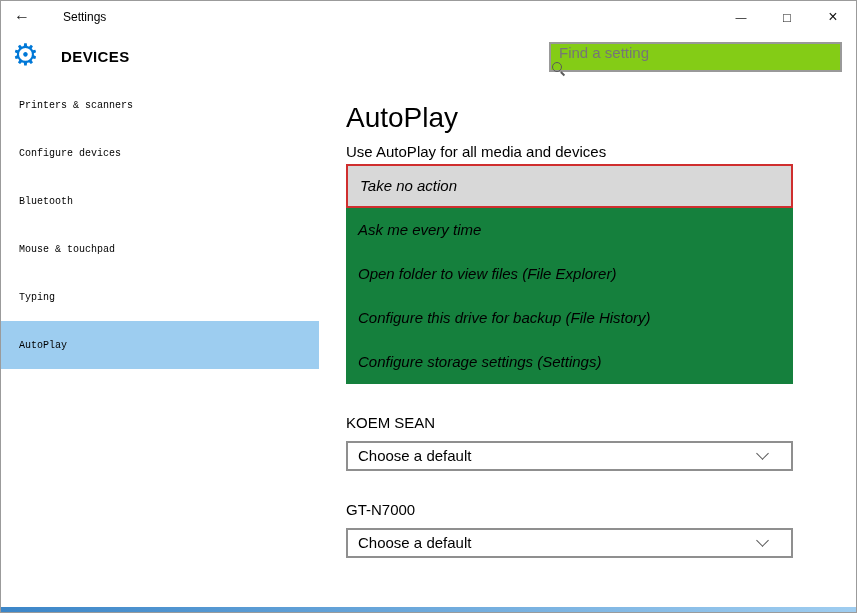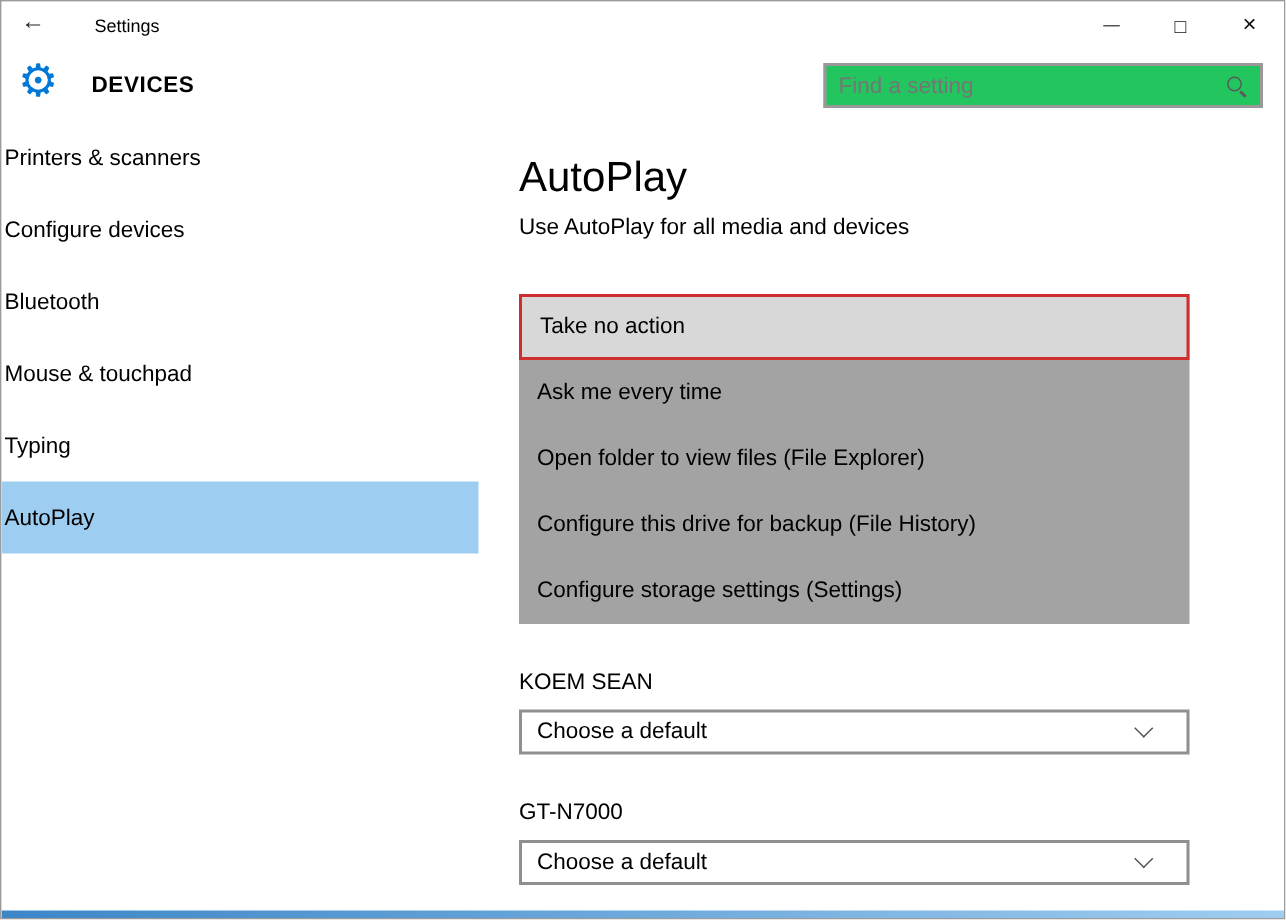--- a/index.html
+++ b/index.html
@@ -17,52 +17,52 @@
   .wc { width:46px; height:32px; display:flex; align-items:center; justify-content:center; color:#111; }
   .wc.min { font-size:11px; }
   .wc.max { font-size:13px; }
   .wc.close { font-size:16px; }
   
   .header { position:absolute; top:32px; left:0; right:0; height:48px; background:#fff; }
   .gear { position:absolute; left:11px; top:2px; font-size:30px; line-height:40px; color:#0078d7; }
   .page-title { position:absolute; left:60px; top:15px; font-size:15px; font-weight:700; letter-spacing:0.4px; }
   .search-box {
     position:absolute; right:14px; top:9px; width:293px; height:30px; box-sizing:border-box;
-    border:2px solid #999999; background:#22c55e; display:flex; align-items:center;
+    border:2px solid #999999; background:#84cc16; display:flex; flex-direction:column;
   }
   .search-input {
     flex:1; min-width:0; border:none; outline:none; background:transparent;
     font-family:inherit; font-size:15px; color:#333; padding:0 8px;
   }
   .search-input::placeholder { color:#767676; }
   .mag { position:relative; width:15px; height:15px; margin-right:8px; flex:0 0 auto; }
   .mag::before {
     content:""; position:absolute; left:1px; top:1px; width:8px; height:8px;
     border:1.5px solid #5a5a5a; border-radius:50%;
   }
   .mag::after {
     content:""; position:absolute; left:10px; top:10px; width:5px; height:1.6px;
     background:#5a5a5a; transform:rotate(45deg); transform-origin:left center;
   }
   
   .sidebar { position:absolute; top:80px; left:0; width:318px; bottom:0; background:#fff; }
-  .side-item { height:48px; display:flex; align-items:center; padding-left:2px; font-size:15px; }
+  .side-item { height:48px; display:flex; align-items:center; padding-left:18px; font-size:10px;font-family:Liberation Mono, monospace; }
   .side-item.selected { background:#9dcdf0; }
   
   .main { position:absolute; left:345px; top:80px; width:447px; }
   .heading { margin:20px 0 0 0; font-size:28px; font-weight:300; line-height:1.2; }
   .toggle-label { margin-top:8px; font-size:15px; }
   .toggle-row { margin-top:11px; display:flex; align-items:center; gap:14px; }
   .toggle { width:44px; height:20px; border-radius:10px; background:#0078d7; position:relative; }
   .toggle::after {
     content:""; position:absolute; top:4px; right:5px; width:12px; height:12px;
     border-radius:50%; background:#fff;
   }
   .toggle-state { font-size:15px; }
-  .open-list { margin-top:36px; width:447px; background:#a3a3a3; }
+  .open-list { margin-top:4px; width:447px; background:#15803d;font-style:italic; }
   .opt { height:44px; line-height:44px; padding-left:12px; font-size:15px; box-sizing:border-box; }
   .opt.highlighted { background:#d8d8d8; border:2px solid #cf2e2e; line-height:40px; }
   .device-name { margin-top:30px; font-size:15px; }
   .combobox {
     margin-top:10px; width:447px; height:30px; box-sizing:border-box;
     border:2px solid #8f8f8f; background:#fff; display:flex; align-items:center;
     justify-content:space-between; padding:0 24px 0 10px; font-size:15px;
   }
   .chev {
     width:8px; height:8px; border-right:1.5px solid #555; border-bottom:1.5px solid #555;

